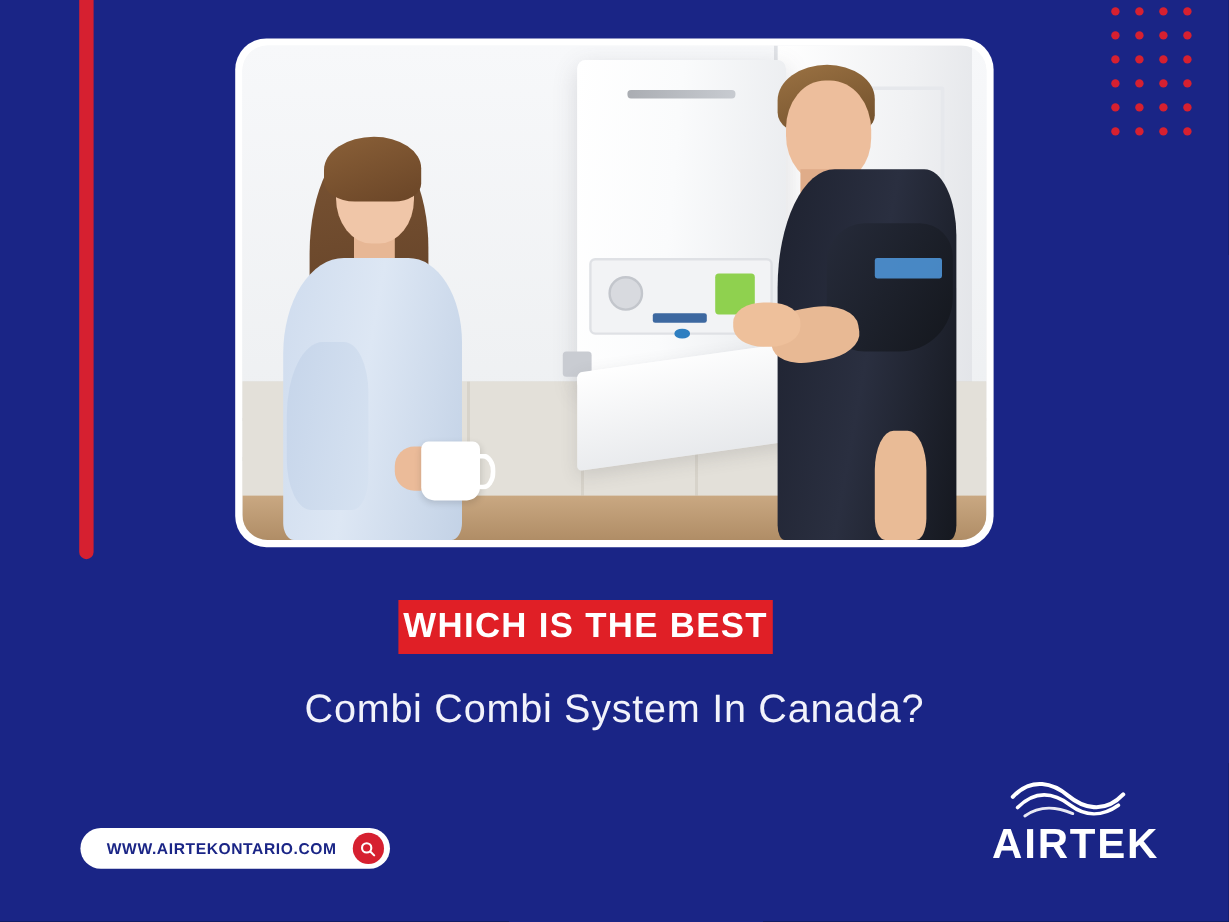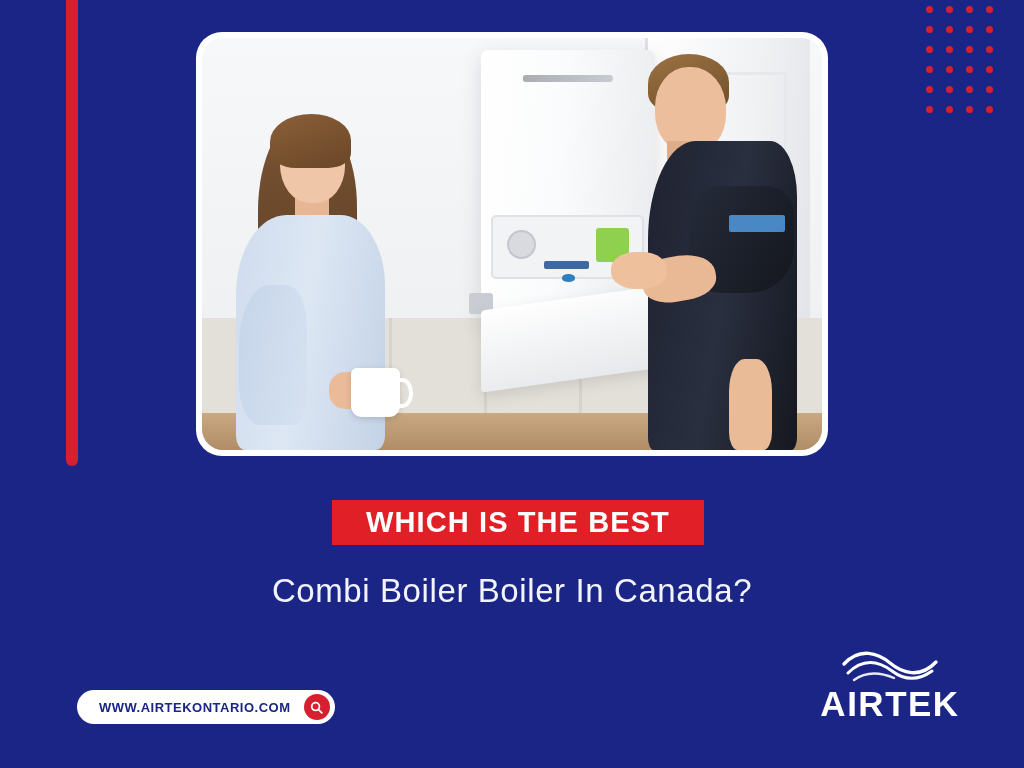--- a/index.html
+++ b/index.html
@@ -256,21 +256,21 @@
     position: absolute; right: 8%; top: 78%;
     width: 7%; height: 22%;
     background: #e9bb96; border-radius: 36% 36% 20% 20%;
   }
 
   
   .headline-band {
     position: absolute;
     left: 332px;
     top: 500px;
-    width: 372px;
+    width: 312px;
     height: 45px;
     background: #e01f26;
     display: flex;
     align-items: center;
     justify-content: center;
   }
   .headline-band span {
     color: #ffffff;
     font-size: 29px;
     font-weight: bold;
@@ -285,21 +285,21 @@
     text-align: center;
     color: #f2f3fb;
     font-size: 33px;
     font-weight: 300;
     letter-spacing: .6px;
   }
 
   
   .url-pill {
     position: absolute;
-    left: 77px;
+    left: 67px;
     top: 690px;
     height: 34px;
     padding: 0 5px 0 22px;
     background: #ffffff;
     border-radius: 17px;
     display: flex;
     align-items: center;
     gap: 13px;
   }
   .url-pill .url-text {
@@ -315,21 +315,21 @@
     display: flex; align-items: center; justify-content: center;
     flex: none;
   }
 
   
   .logo {
     position: absolute;
     right: 58px;
     top: 648px;
     width: 152px;
-    text-align: center;
+    text-align: right;
   }
   .logo-wave { display: block; margin: 0 auto 2px; }
   .logo-name {
     color: #ffffff;
     font-size: 35px;
     font-weight: bold;
     letter-spacing: 1.5px;
     line-height: 1;
   }
   .logo-tag {
@@ -409,21 +409,21 @@
       <div class="t-badge"></div>
       <div class="t-arm"></div>
       <div class="t-forearm"></div>
       <div class="t-lowerarm"></div>
     </div>
   </div>
 
   <div class="headline-band">
     <span>WHICH IS THE BEST</span>
   </div>
-  <div class="subtitle">Combi Boiler Boiler In Canada?</div>
+  <div class="subtitle">Combi Combi System In Canada?</div>
 
   <div class="url-pill">
     <span class="url-text">WWW.AIRTEKONTARIO.COM</span>
     <span class="search-badge">
       <svg width="15" height="15" viewBox="0 0 24 24" fill="none" stroke="#ffffff" stroke-width="2.8" stroke-linecap="round">
         <circle cx="10.5" cy="10.5" r="6.2"></circle>
         <line x1="15.3" y1="15.3" x2="20.5" y2="20.5"></line>
       </svg>
     </span>
   </div>

